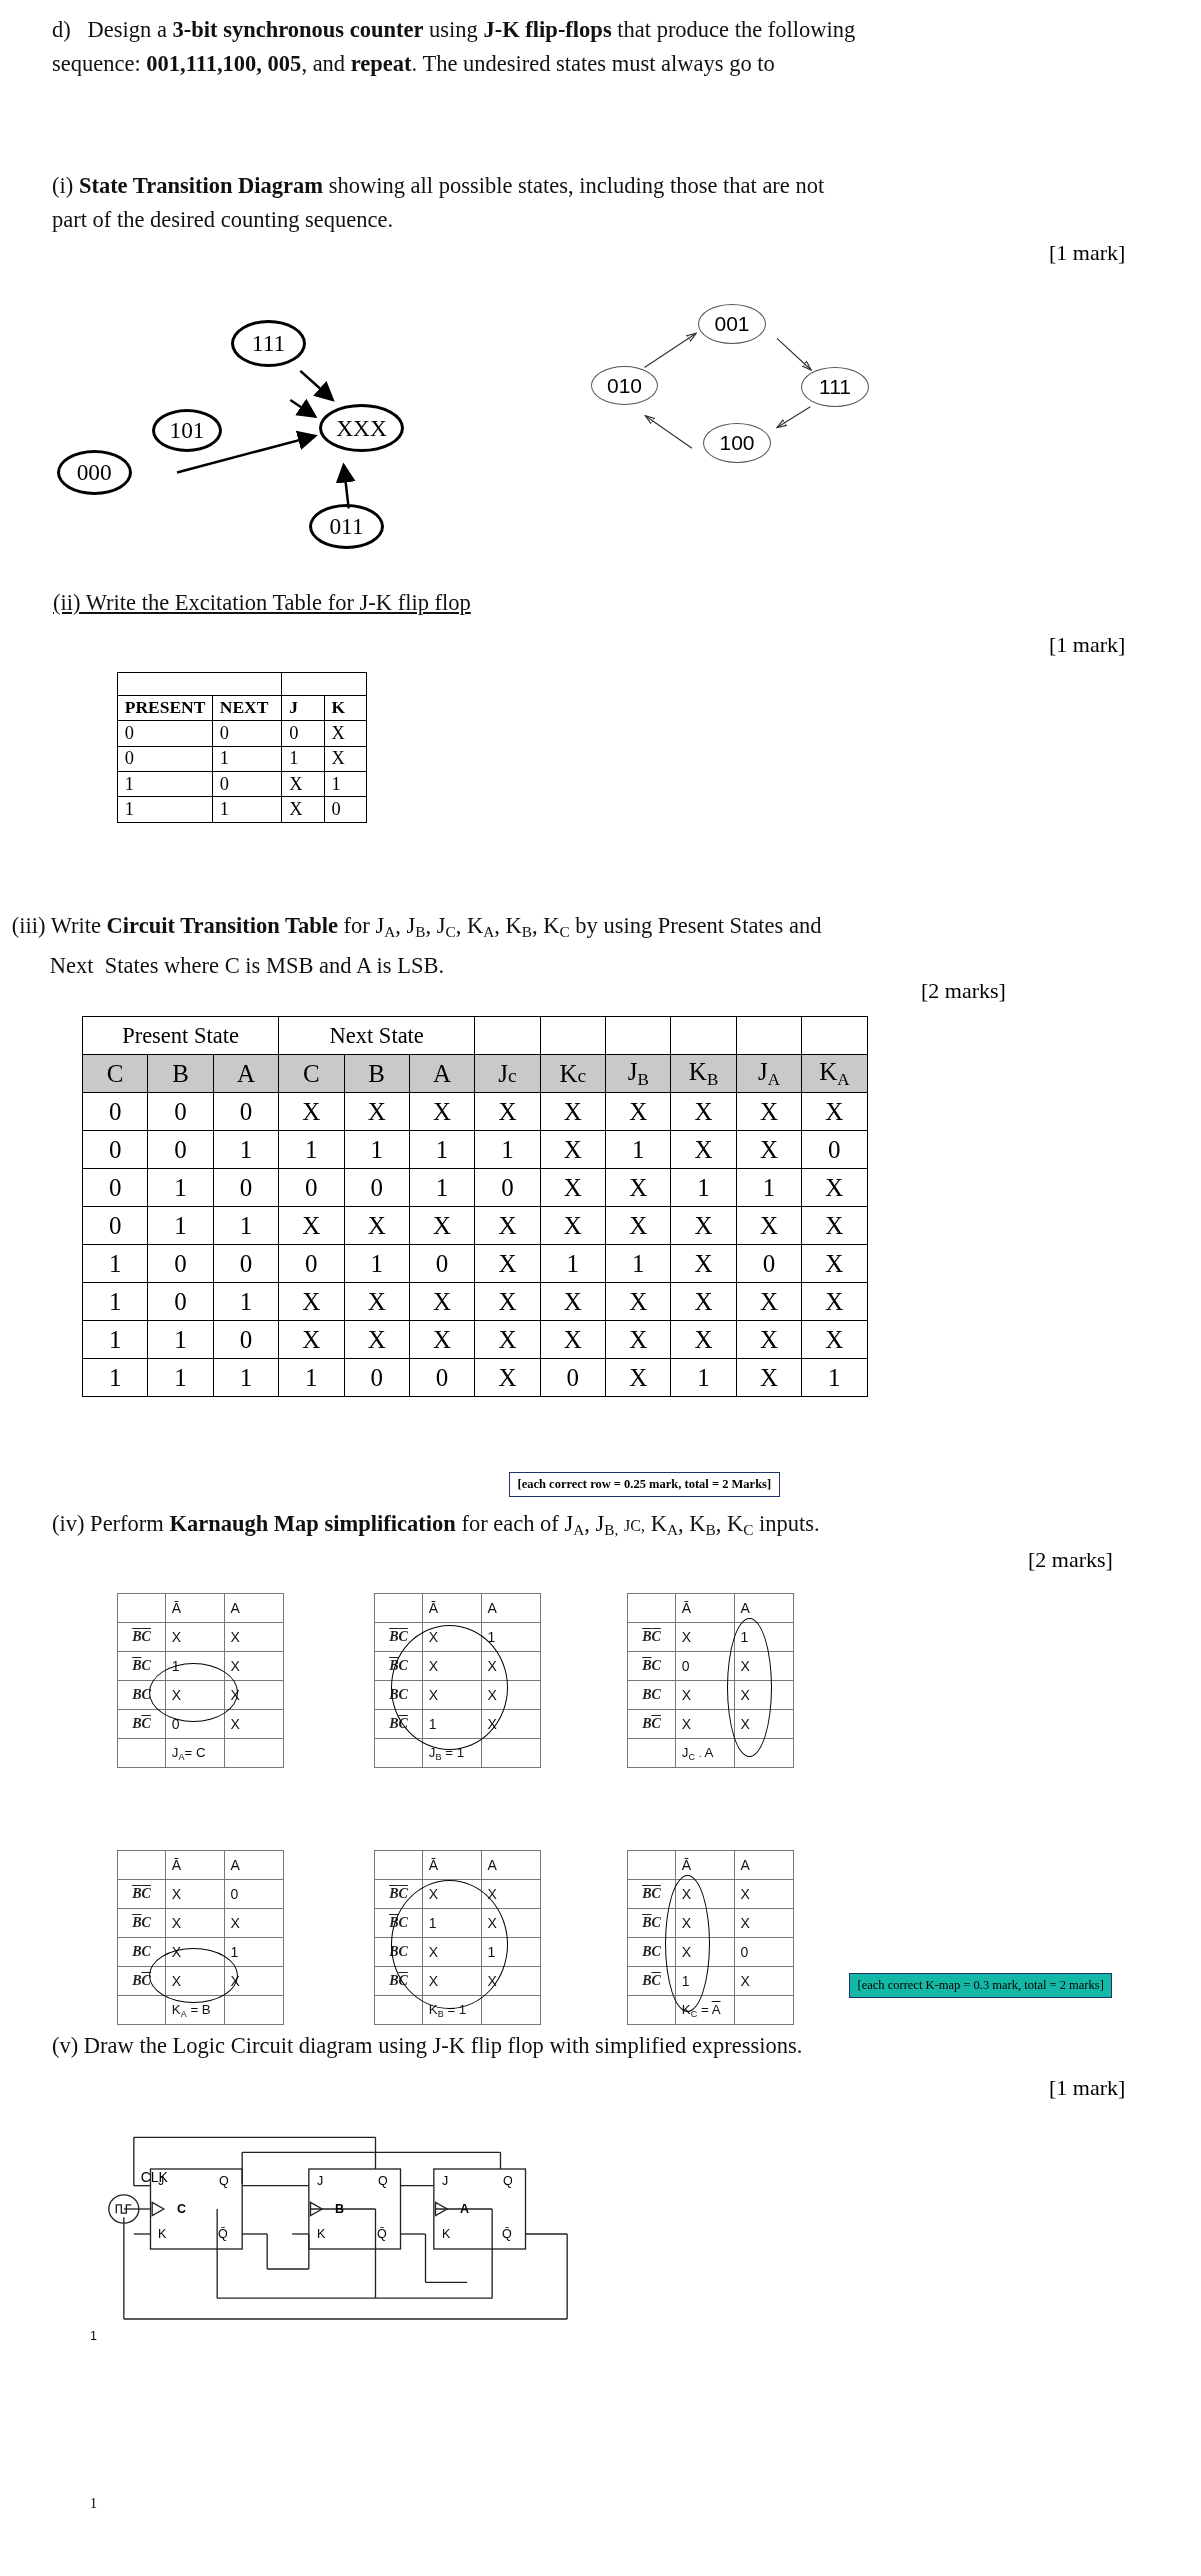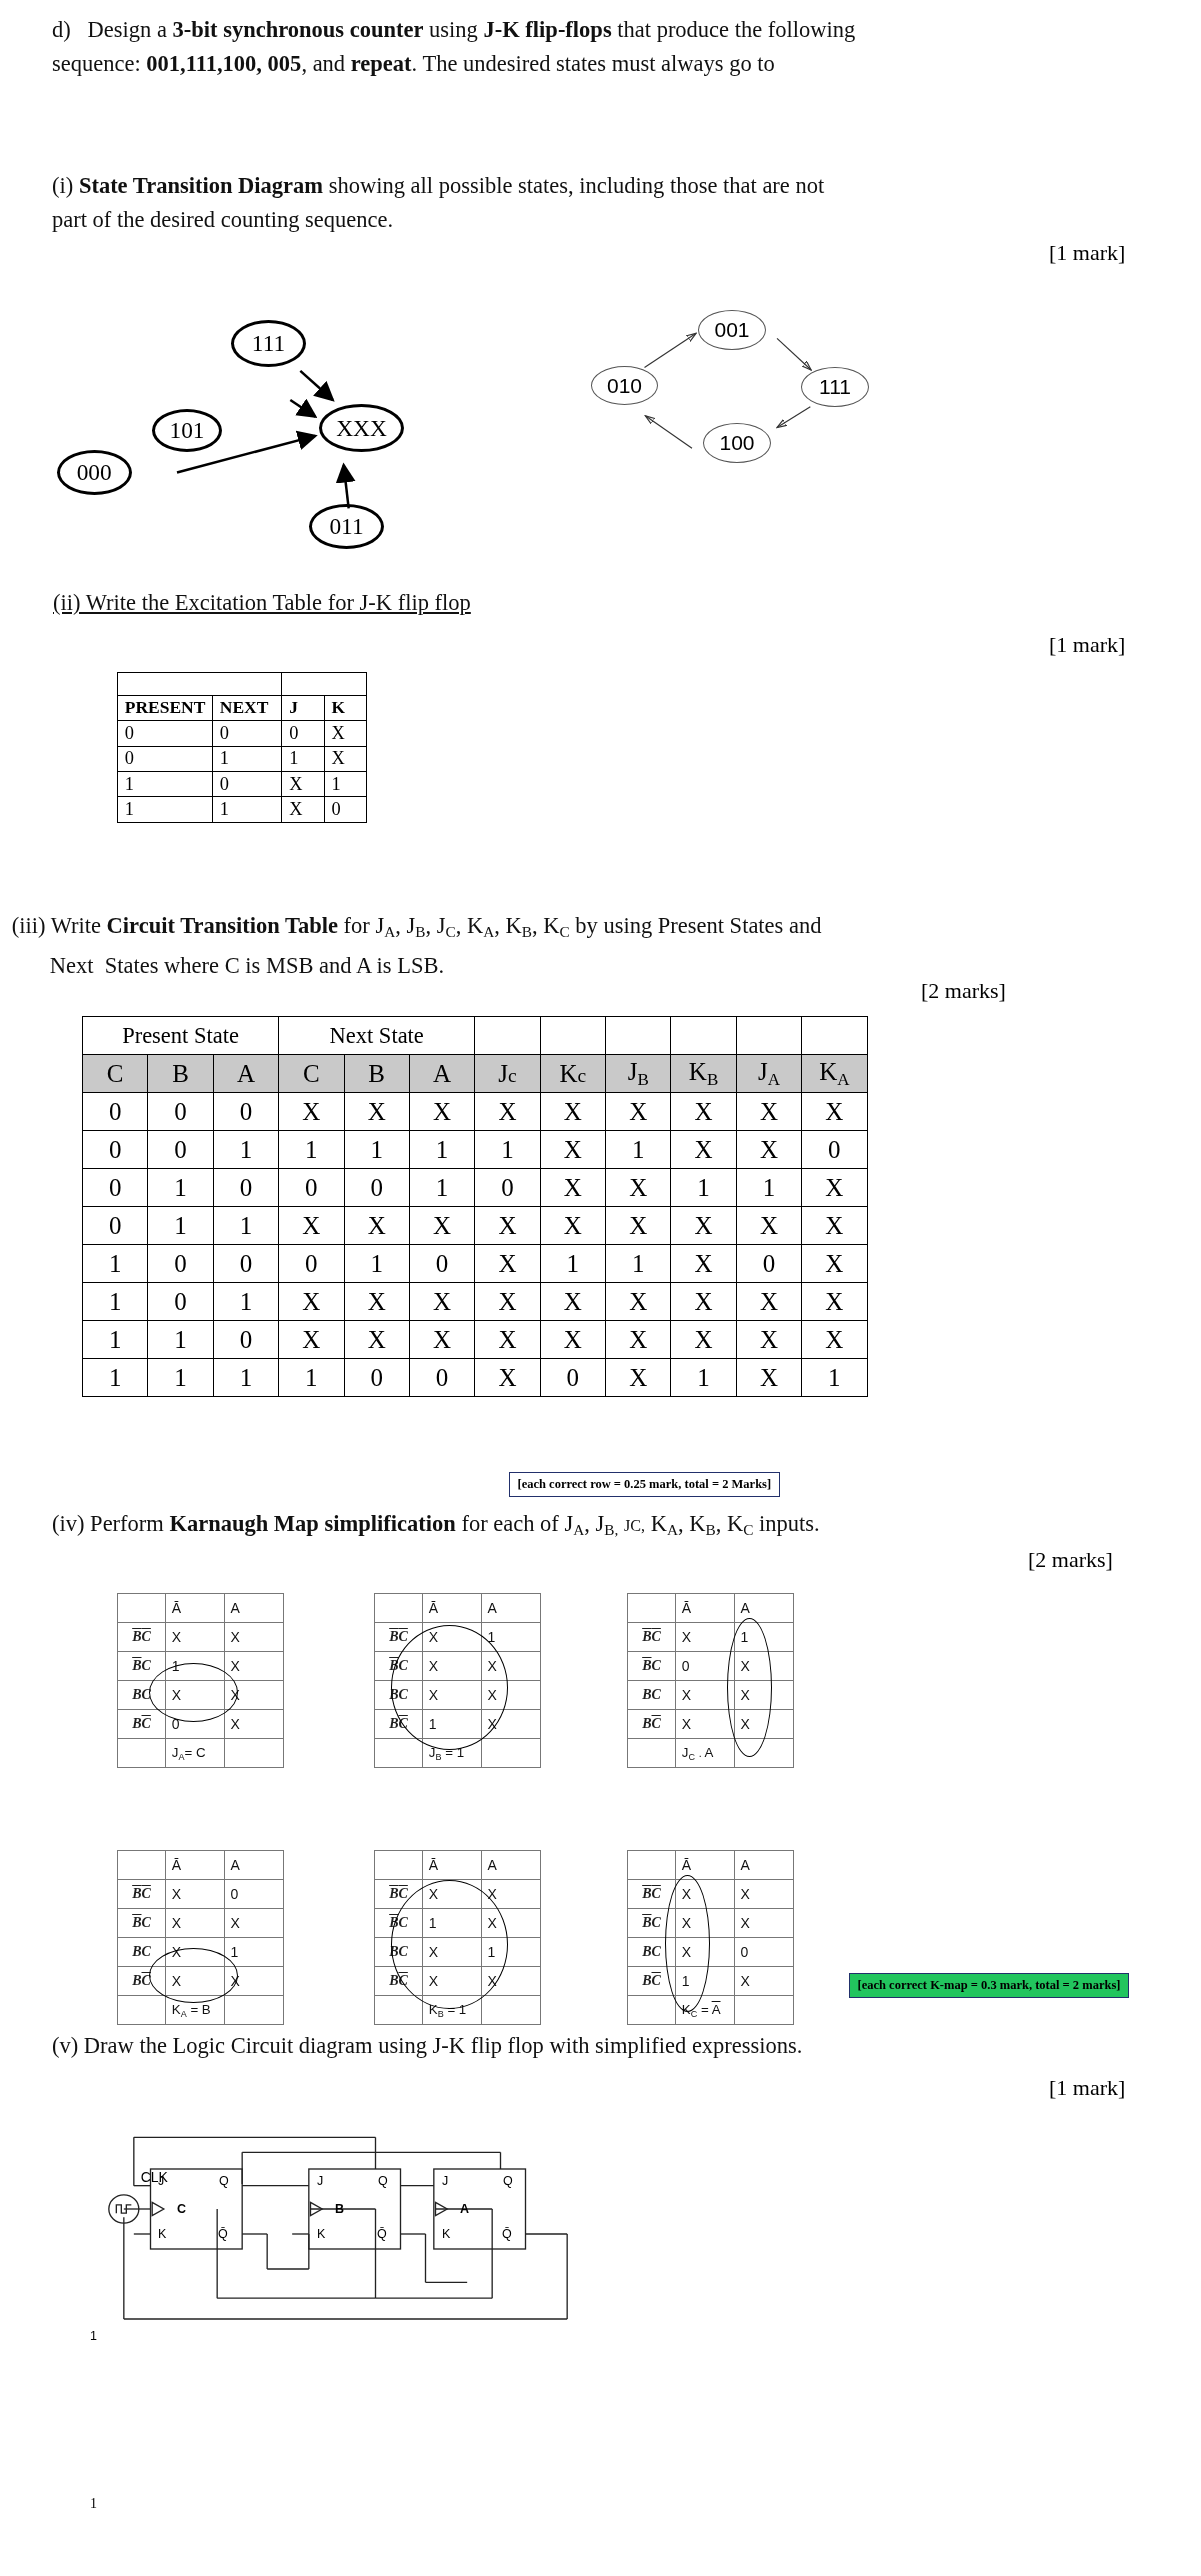--- a/index.html
+++ b/index.html
@@ -59,21 +59,21 @@
   .cetab tr.top td{border-bottom:1.3px solid #000;}
   .cetab td.blank{background:#fff;}
 
   .noteA{
     position:absolute;left:509px;top:1472px;border:1.3px solid #22306b;
     background:#fff;padding:4.2px 7.5px;font-size:12.5px;font-weight:bold;
     font-family:"Liberation Serif",serif;white-space:nowrap;
   }
   .noteB{
     position:absolute;left:849px;top:1973px;border:1.3px solid #22306b;
-    background:#22c55e;padding:4.2px 7.5px;font-size:12.5px;font-weight:bold;
+    background:#14b8a6;padding:4.2px 7.5px;font-size:12.5px;font-weight:normal;
     font-family:"Liberation Serif",serif;white-space:nowrap;
   }
 
   
   .kmap{position:absolute;font-family:"Liberation Sans",sans-serif;}
   .kmap table{border-collapse:collapse;}
   .kmap td{
     border:0.8px solid #777;width:52px;height:28px;font-size:14px;
     padding:0 0 0 5.8px;vertical-align:middle;color:#111;
   }
@@ -148,21 +148,21 @@
     <div class="ell bold" style="left:6.7px;top:150px;width:75px;height:45px;">
       <span>000</span>
     </div>
     <div class="ell bold" style="left:259px;top:204px;width:75px;height:45px;">
       <span>011</span>
     </div>
     <div class="ell bold" style="left:269px;top:104px;width:85px;height:48px;">
       <span>XXX</span>
     </div>
 
-    <div class="ell thin" style="left:648px;top:10px;width:68px;height:40px;">
+    <div class="ell thin" style="left:648px;top:4px;width:68px;height:40px;">
       <span>001</span>
     </div>
     <div class="ell thin" style="left:751px;top:67px;width:68px;height:40px;">
       <span>111</span>
     </div>
     <div class="ell thin" style="left:653px;top:123px;width:68px;height:40px;">
       <span>100</span>
     </div>
     <div class="ell thin" style="left:541px;top:66px;width:67px;height:39px;">
       <span>010</span>

